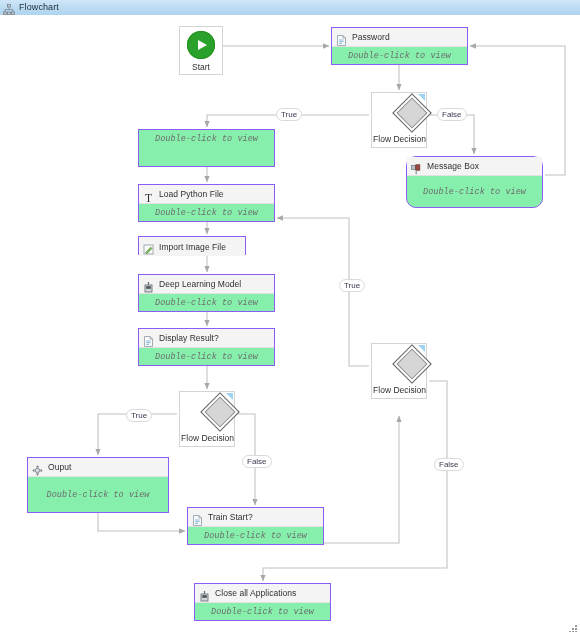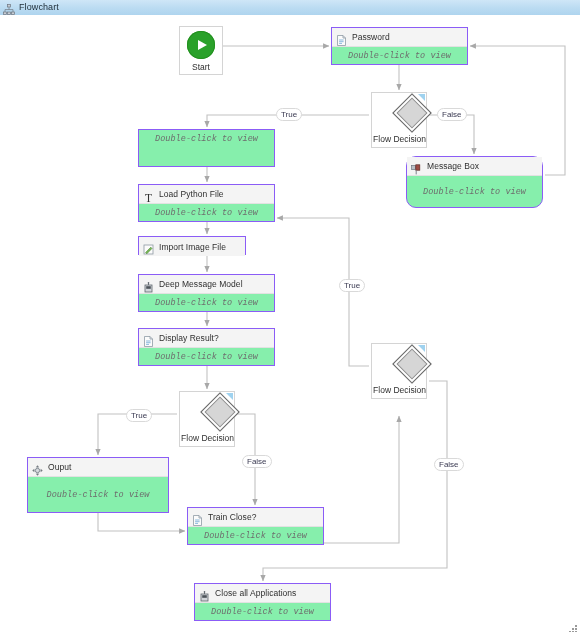--- a/index.html
+++ b/index.html
@@ -234,21 +234,21 @@
     <div class="node" style="left:138px;top:259px;width:137px;height:38px;">
       <div class="hdr">
         <span class="ico">
           <svg width="11" height="11" viewBox="0 0 11 11">
             <rect x="2" y="3" width="7" height="7" fill="#d2d6da" stroke="#5f666d" stroke-width="0.8"></rect>
             <rect x="3.2" y="4.2" width="4.6" height="2.6" fill="#4c5359"></rect>
             <path d="M5.5,0.8 V3" stroke="#5f666d" stroke-width="0.9"></path>
             <circle cx="5.5" cy="0.9" r="0.8" fill="#5f666d"></circle>
           </svg>
         </span>
-        <span class="ttl">Deep Message Model</span>
+        <span class="ttl">Deep Learning Model</span>
       </div>
       <div class="body">
         <span class="hint">Double-click to view</span>
       </div>
     </div>
 
     <div class="node" style="left:138px;top:313px;width:137px;height:38px;">
       <div class="hdr">
         <span class="ico">
           <svg width="11" height="11" viewBox="0 0 11 11">
@@ -293,21 +293,21 @@
 
     <div class="node" style="left:187px;top:492px;width:137px;height:38px;">
       <div class="hdr">
         <span class="ico">
           <svg width="11" height="11" viewBox="0 0 11 11">
             <path d="M1.5,0.5 H7 L9.5,3 V10.5 H1.5 Z" fill="#fbfbfb" stroke="#8e9aa4" stroke-width="0.8"></path>
             <path d="M7,0.5 V3 H9.5" fill="none" stroke="#8e9aa4" stroke-width="0.8"></path>
             <path d="M3.1,5 H7.6 M3.1,6.7 H7.6 M3.1,8.4 H6" stroke="#6fa8d4" stroke-width="0.8"></path>
           </svg>
         </span>
-        <span class="ttl">Train Close?</span>
+        <span class="ttl">Train Start?</span>
       </div>
       <div class="body">
         <span class="hint">Double-click to view</span>
       </div>
     </div>
 
     <div class="node" style="left:194px;top:568px;width:137px;height:38px;">
       <div class="hdr">
         <span class="ico">
           <svg width="11" height="11" viewBox="0 0 11 11">

